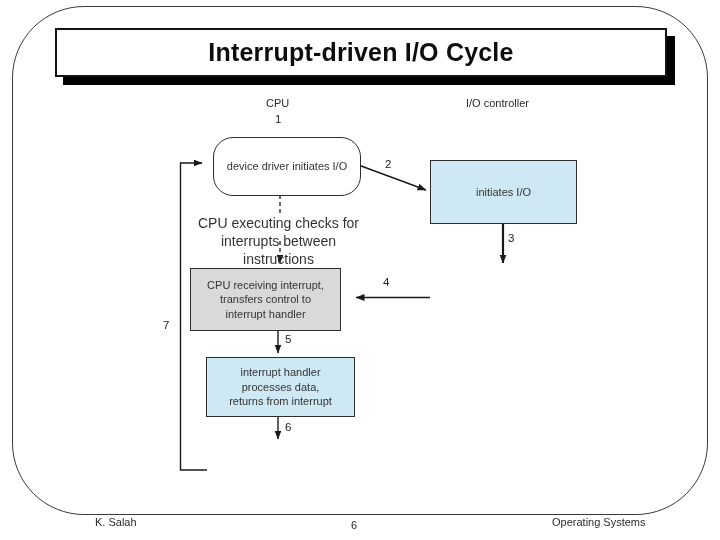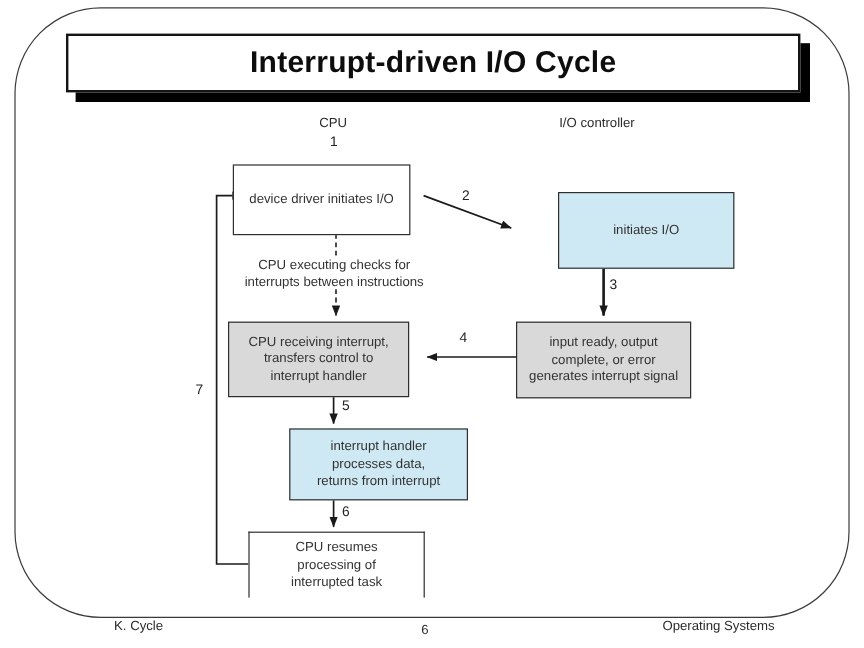--- a/index.html
+++ b/index.html
@@ -7,23 +7,23 @@
          font-family:"Liberation Sans","DejaVu Sans",sans-serif;color:#222;}
   .frame{position:absolute;left:12px;top:6px;width:694px;height:507px;
          border:1px solid #3a3a3a;border-radius:72px;background:transparent;}
   .title-box{position:absolute;left:55px;top:28px;width:608px;height:45px;background:#fff;
          border:2px solid #141414;box-shadow:8px 8px 0 #000;
          display:flex;align-items:center;justify-content:center;}
   .title-text{font-size:25px;font-weight:700;color:#0d0d0d;letter-spacing:.2px;}
   .colhead{position:absolute;font-size:11px;color:#2b2b2b;}
   .box{position:absolute;border:1.4px solid #2e2e2e;display:flex;align-items:center;justify-content:center;
        text-align:center;font-size:11px;line-height:1.32;color:#333;white-space:pre-line;background:#fff;}
-  .box.blue{background:var(--box-blue,#cfe9f4);margin-left:35px;}
+  .box.blue{background:var(--box-blue,#cfe9f4);}
   .box.gray{background:var(--box-gray,#d9d9d9);}
-  .note{position:absolute;text-align:center;font-size:11px;line-height:1.3;color:#333;white-space:pre-line;}
+  .note{position:absolute;text-align:center;font-size:14px;line-height:1.3;color:#333;white-space:pre-line;}
   .num{position:absolute;font-size:11.5px;color:#222;}
   svg.arrows{position:absolute;left:0;top:0;width:720px;height:540px;pointer-events:none;}
   .footer-item{position:absolute;font-size:11px;color:#2b2b2b;}
 </style>
 </head>
 <body>
 
 <div class="slide">
 
   <div class="frame"></div>
@@ -44,48 +44,42 @@
     <path d="M 207 470 L 180.5 470 L 180.5 163 L 202 163" fill="none" stroke="#1a1a1a" stroke-width="1.4" marker-end="url(#arr)"></path>
     <path d="M 280 195 L 280 213" fill="none" stroke="#1a1a1a" stroke-width="1.3" stroke-dasharray="4 3"></path>
     <path d="M 280 241 L 280 263" fill="none" stroke="#1a1a1a" stroke-width="1.3" stroke-dasharray="4 3" marker-end="url(#arr)"></path>
     <path d="M 353 163 L 426 190" fill="none" stroke="#1a1a1a" stroke-width="1.4" marker-end="url(#arr)"></path>
     <path d="M 503 223 L 503 263" fill="none" stroke="#1a1a1a" stroke-width="2.2" marker-end="url(#arr)"></path>
     <path d="M 430 297.5 L 356 297.5" fill="none" stroke="#1a1a1a" stroke-width="1.4" marker-end="url(#arr)"></path>
     <path d="M 278 328 L 278 353" fill="none" stroke="#1a1a1a" stroke-width="1.4" marker-end="url(#arr)"></path>
     <path d="M 278 415 L 278 439" fill="none" stroke="#1a1a1a" stroke-width="1.4" marker-end="url(#arr)"></path>
   </svg>
 
-  <div class="box" style="left:194px;top:137px;width:146px;height:57px;">device driver initiates I/O</div>
+  <div class="box" style="left:213px;top:137px;width:146px;height:57px;border-radius:20px;">device driver initiates I/O</div>
 
   <div class="box blue" style="left:430px;top:160px;width:145px;height:62px;">initiates I/O</div>
 
   <div class="note" style="left:197px;top:214px;width:163px;">CPU executing checks for
 interrupts between instructions</div>
 
   <div class="box gray" style="left:190px;top:268px;width:149px;height:61px;">CPU receiving interrupt,
 transfers control to
 interrupt handler</div>
 
-  <div class="box gray" style="left:430px;top:268px;width:144px;height:62px;">input ready, output
-complete, or error
-generates interrupt signal</div>
 
   <div class="box blue" style="left:206px;top:357px;width:147px;height:58px;">interrupt handler
 processes data,
 returns from interrupt</div>
 
-  <div class="box" style="left:207px;top:443px;width:145px;height:54px;border-bottom:none;">CPU resumes
-processing of
-interrupted task</div>
 
   <span class="num" style="left:275px;top:113px;">1</span>
   <span class="num" style="left:385px;top:158px;">2</span>
   <span class="num" style="left:508px;top:232px;">3</span>
   <span class="num" style="left:383px;top:276px;">4</span>
   <span class="num" style="left:285px;top:333px;">5</span>
   <span class="num" style="left:285px;top:421px;">6</span>
   <span class="num" style="left:163px;top:319px;">7</span>
 
-  <span class="footer-item" style="left:95px;top:516px;">K. Cycle</span>
+  <span class="footer-item" style="left:95px;top:516px;">K. Salah</span>
   <span class="footer-item" style="left:351px;top:519px;">6</span>
   <span class="footer-item" style="left:552px;top:516px;">Operating Systems</span>
 
 </div>
 
 </body></html>

